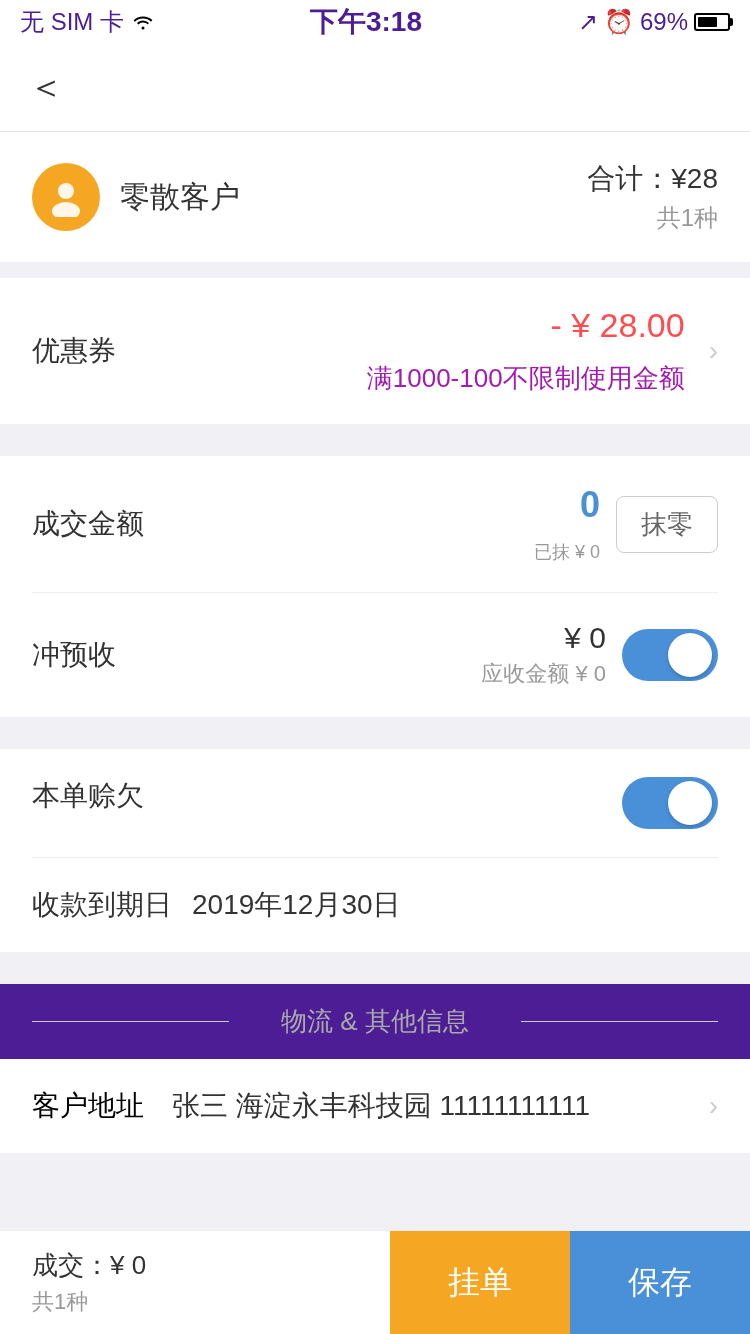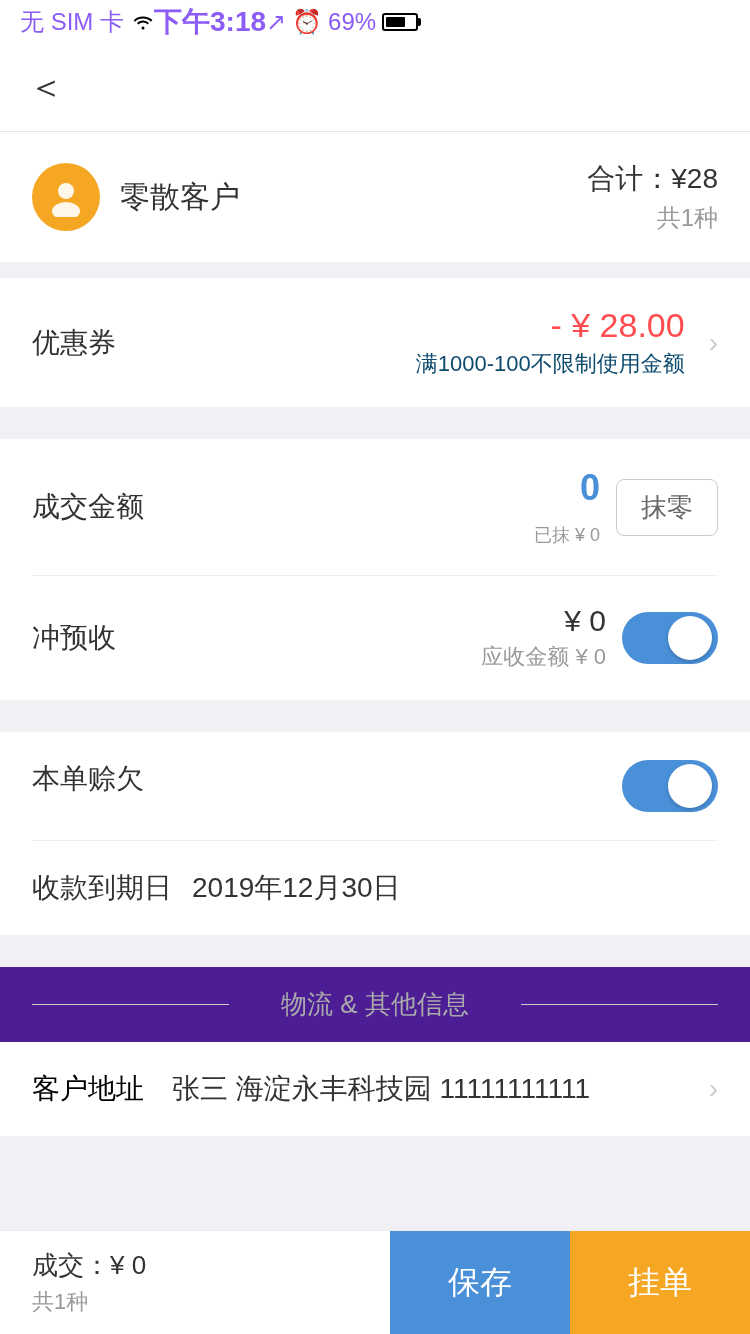--- a/index.html
+++ b/index.html
@@ -14,23 +14,24 @@
       position: relative;
     }
 
     
     .status-bar {
       width: 750px;
       height: 44px;
       background: #fff;
       display: flex;
       align-items: center;
+      justify-content: space-between;
       padding: 0 20px;
       font-size: 24px;
-      color: #8b5cf6;
+      color: #4c1d95;
     }
     .status-left { display: flex; align-items: center; gap: 8px; }
     .status-center { font-size: 28px; font-weight: 600; }
     .status-right { display: flex; align-items: center; gap: 6px; font-size: 24px; }
     .battery-box {
       display: inline-flex; align-items: center;
       border: 2px solid #000; border-radius: 3px;
       width: 36px; height: 18px; padding: 2px;
       position: relative;
     }
@@ -151,23 +152,23 @@
     }
     .row-right-text {
       text-align: right;
     }
     .discount-amount {
       font-size: 34px;
       color: #ff4d4f;
       font-weight: 500;
     }
     .discount-desc {
-      font-size: 22px;
-      color: #0c4a6e;
-      margin-top: 4px;
+      font-size: 26px;
+      color: #a21caf;
+      margin-top: 16px;
     }
     .chevron-right {
       font-size: 28px;
       color: #ccc;
       margin-left: 8px;
     }
 
     
     .section-sep {
       height: 16px;
@@ -469,15 +470,15 @@
 
 </div>
 
 <div class="bottom-bar">
   <div class="bottom-info">
     <div class="bottom-deal">
       <span>成交：</span><span>¥ 0</span>
     </div>
     <div class="bottom-count">共1种</div>
   </div>
+  <div class="bottom-btn btn-pending">挂单</div>
   <div class="bottom-btn btn-save">保存</div>
-  <div class="bottom-btn btn-pending">挂单</div>
 </div>
 
 </body></html>

